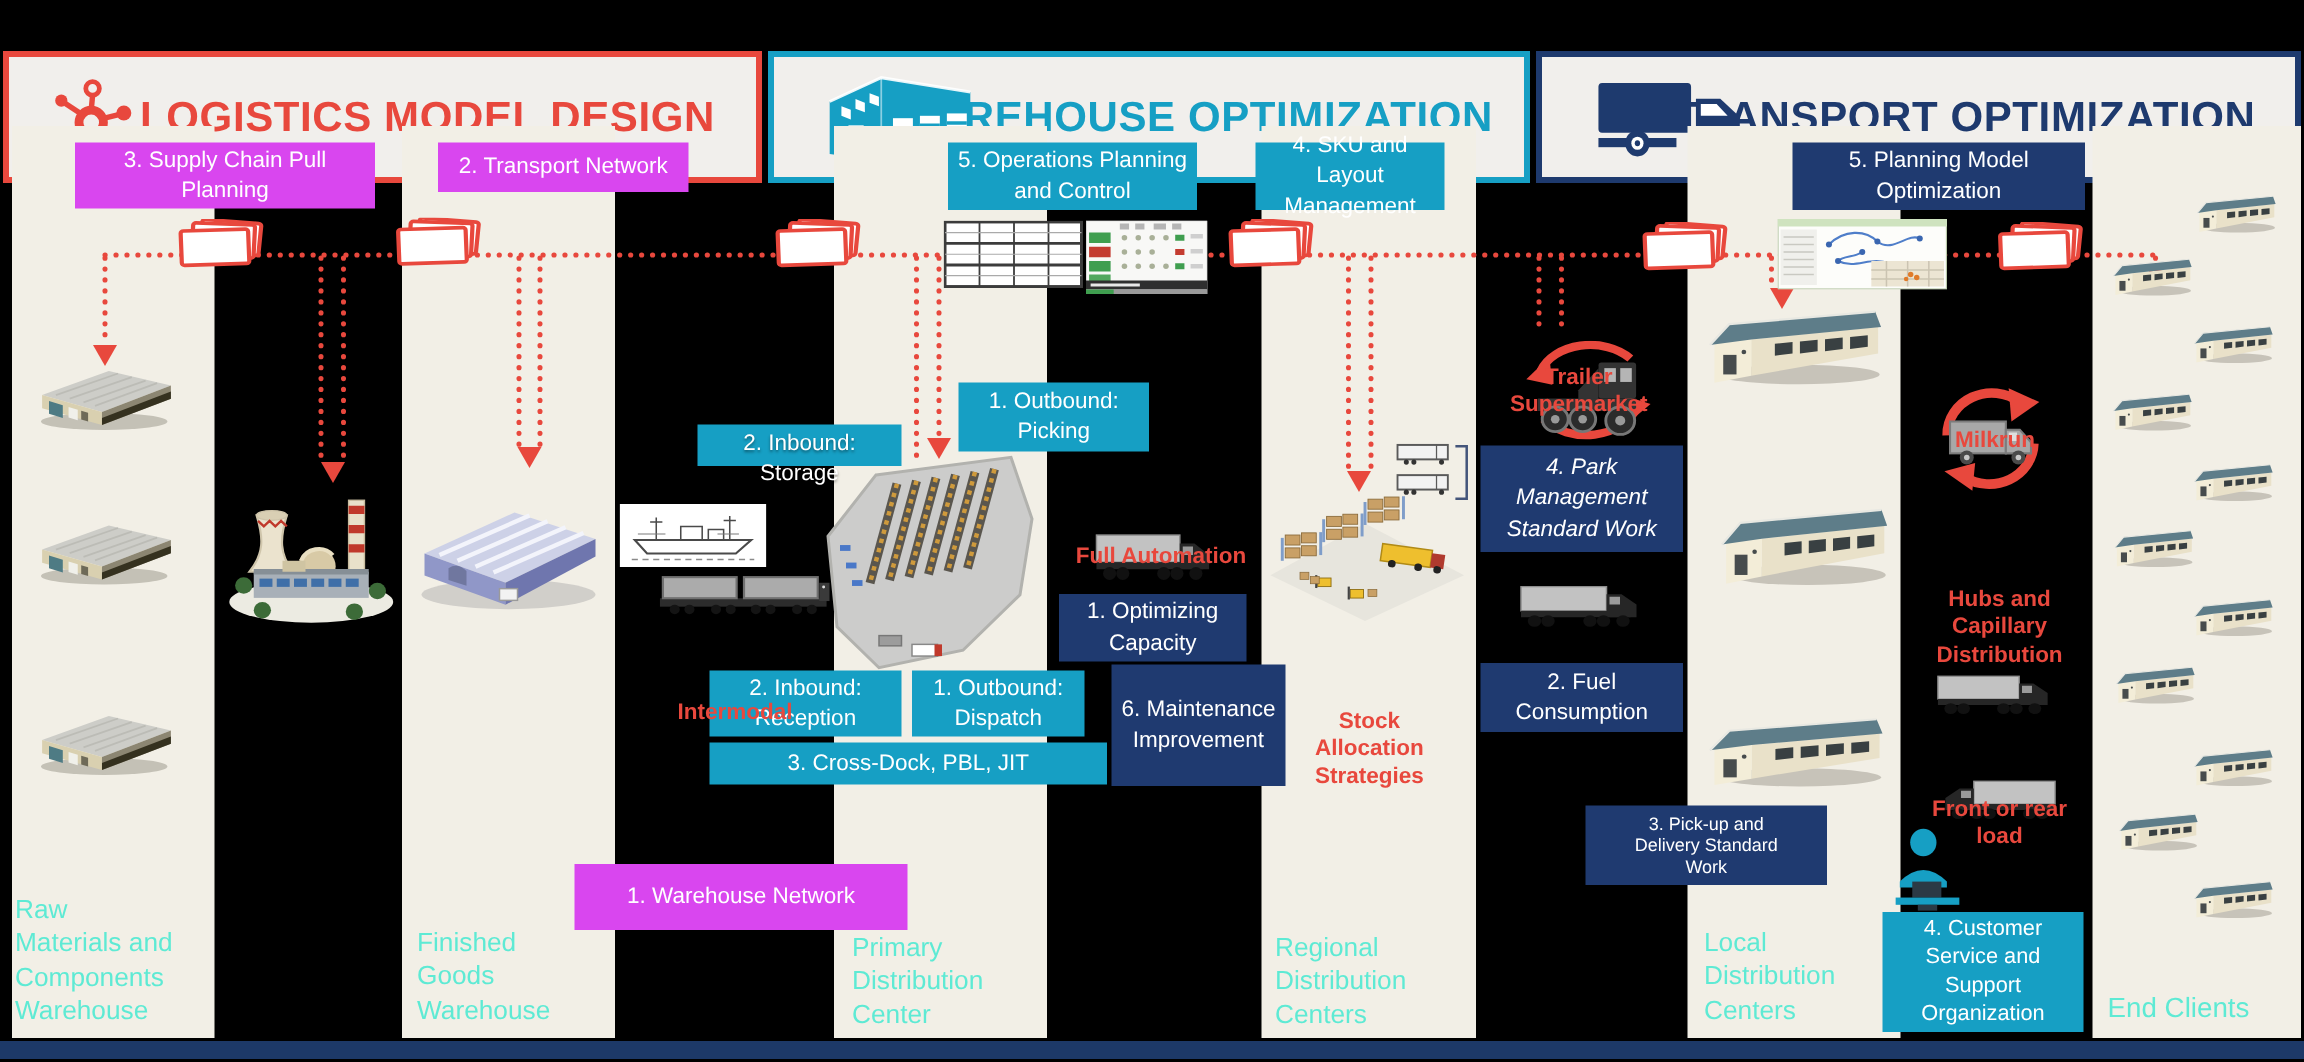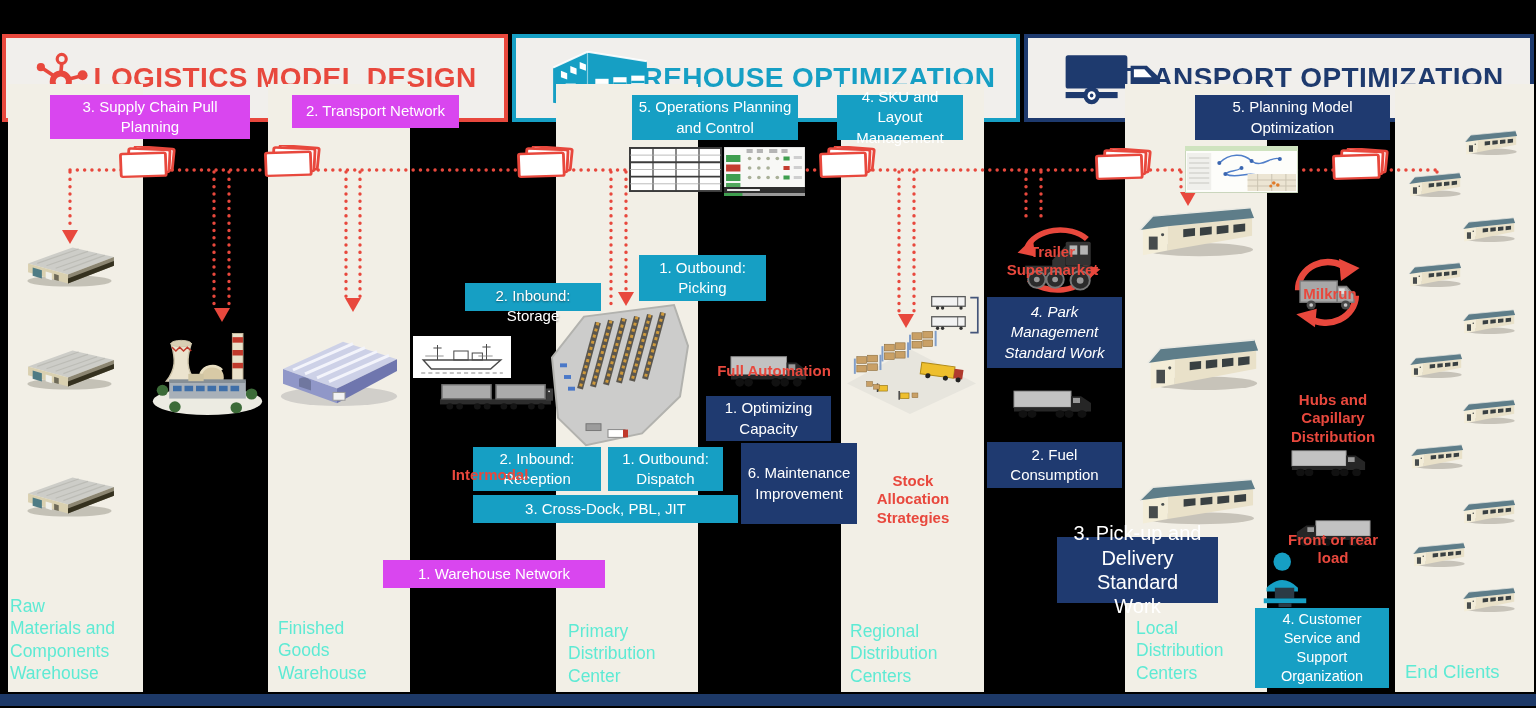--- a/index.html
+++ b/index.html
@@ -663,27 +663,27 @@
 Picking</div>
   <div class="badge navy" style="left:706px;top:396px;width:125px;height:45px">1. Optimizing
 Capacity</div>
   <div class="badge teal" style="left:473px;top:447px;width:128px;height:44px">2. Inbound:
 Reception</div>
   <div class="badge teal" style="left:608px;top:447px;width:115px;height:44px">1. Outbound:
 Dispatch</div>
   <div class="badge navy" style="left:741px;top:443px;width:116px;height:81px">6. Maintenance
 Improvement</div>
   <div class="badge teal" style="left:473px;top:495px;width:265px;height:28px">3. Cross-Dock, PBL, JIT</div>
-  <div class="badge red" style="left:383px;top:560px;width:222px;height:28px">1. Warehouse Network</div>
+  <div class="badge red" style="left:383px;top:576px;width:222px;height:44px">1. Warehouse Network</div>
   <div class="badge navy italic" style="left:987px;top:297px;width:135px;height:71px">4. Park
 Management
 Standard Work</div>
   <div class="badge navy" style="left:987px;top:442px;width:135px;height:46px">2. Fuel
 Consumption</div>
-  <div class="badge navy" style="left:1057px;top:537px;width:161px;height:66px;font-size:20px;line-height:1.22">3. Pick-up and
+  <div class="badge navy" style="left:1057px;top:537px;width:161px;height:53px;font-size:12px;line-height:1.22">3. Pick-up and
 Delivery Standard
 Work</div>
   <div class="badge teal" style="left:1255px;top:608px;width:134px;height:80px;font-size:14.5px;line-height:1.3">4. Customer
 Service and
 Support
 Organization</div>
 
   <div class="note" style="left:704px;top:314px;width:140px">Full Automation</div>
   <div class="note" style="left:435px;top:418px;width:110px">Intermodal</div>
   <div class="note" style="left:995px;top:195px;width:115px">Trailer

